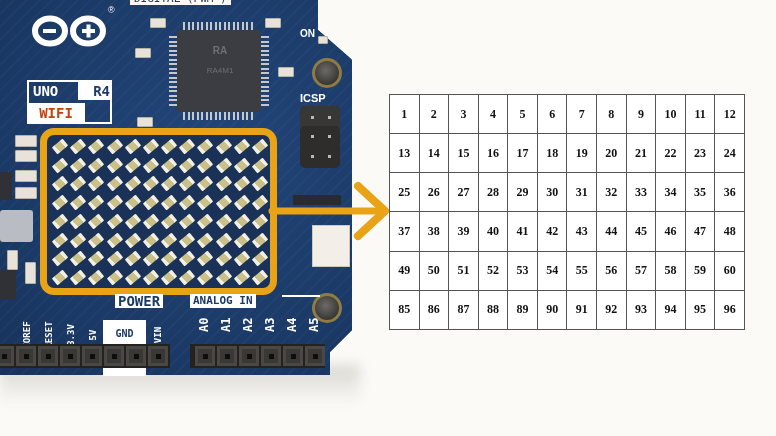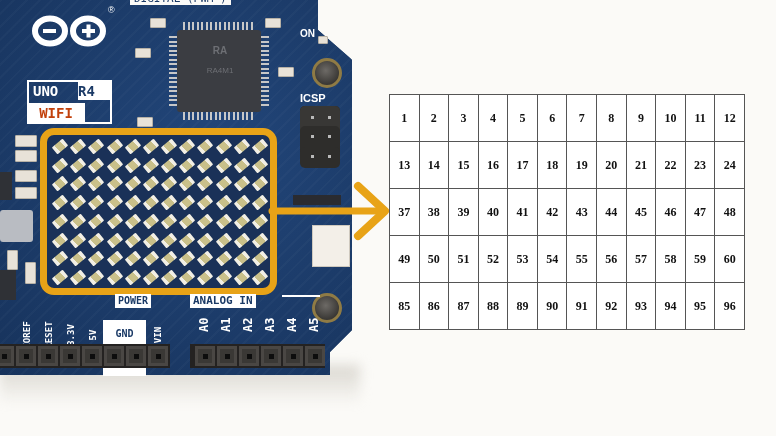--- a/index.html
+++ b/index.html
@@ -10,21 +10,21 @@
   .board{position:absolute;left:0;top:0;width:352px;height:375px;background:#1b3a66;
     clip-path:polygon(0 0,318px 0,318px 30px,350px 58px,352px 60px,352px 330px,330px 352px,330px 375px,0 375px);}
   .board-tex{position:absolute;inset:0;background:
      repeating-linear-gradient(135deg,rgba(255,255,255,0.025) 0 2px,transparent 2px 9px),
      radial-gradient(circle at 60% 40%,#22467a,#17335c);}
   .logo-infinity{position:absolute;left:30px;top:14px;width:80px;height:34px;}
   .brand{position:absolute;left:31px;top:50px;color:#fff;font-weight:bold;font-size:16px;letter-spacing:0.5px;}
   .reg{position:absolute;left:108px;top:5px;color:#fff;font-size:9px;}
   .model-box{position:absolute;left:27px;top:80px;width:85px;height:44px;border:2px solid #fff;box-sizing:border-box;}
   .model-uno{position:absolute;left:33px;top:83px;color:#fff;font-family:"DejaVu Sans Mono",monospace;font-weight:bold;font-size:14px;}
-  .model-r4{position:absolute;left:78px;top:82px;width:32px;height:18px;color:#1b3a66;background:#fff;font-family:"DejaVu Sans Mono",monospace;font-weight:bold;font-size:14px;text-align:left;line-height:18px;}
+  .model-r4{position:absolute;left:78px;top:82px;width:32px;height:18px;color:#1b3a66;background:#fff;font-family:"DejaVu Sans Mono",monospace;font-weight:bold;font-size:14px;text-align:right;line-height:18px;}
   .model-wifi{position:absolute;left:27px;top:103px;width:58px;height:21px;background:#fff;color:#c2410c;font-family:"DejaVu Sans Mono",monospace;font-weight:bold;font-size:14px;text-align:center;line-height:21px;}
   .digital{position:absolute;left:130px;top:-7px;height:12px;padding:0 4px;background:#fbfaf7;color:#1b3a66;font-family:"DejaVu Sans Mono",monospace;font-size:11px;line-height:12px;}
   .chip{position:absolute;left:177px;top:30px;width:84px;height:82px;background:#3b3d42;border-radius:3px;}
   .chip-pins-t,.chip-pins-b{position:absolute;left:183px;width:72px;height:8px;background:repeating-linear-gradient(90deg,#c7c7c7 0 2px,transparent 2px 4.5px);}
   .chip-pins-t{top:22px}.chip-pins-b{top:112px}
   .chip-pins-l,.chip-pins-r{position:absolute;top:36px;width:8px;height:70px;background:repeating-linear-gradient(180deg,#c7c7c7 0 2px,transparent 2px 4.5px);}
   .chip-pins-l{left:169px}.chip-pins-r{left:261px}
   .chip-label{position:absolute;left:205px;top:45px;width:30px;color:#6d6f74;font-size:10px;font-weight:bold;text-align:center;}
   .chip-sub{position:absolute;left:200px;top:66px;width:40px;color:#6d6f74;font-size:8px;text-align:center;}
   .on-label{position:absolute;left:300px;top:28px;color:#fff;font-weight:bold;font-size:10px;}
@@ -35,21 +35,21 @@
   .icsp-pin{position:absolute;width:3px;height:3px;background:#b9b9b9;}
   .smd{position:absolute;background:#e8e2d8;border:1px solid #b7b1a6;border-radius:1px;}
   .smd-dark{position:absolute;background:#2f3136;}
   .connector{position:absolute;left:312px;top:225px;width:38px;height:42px;background:#f3efe8;border:1px solid #cfc9be;box-sizing:border-box;}
   .grey-block{position:absolute;left:0;top:210px;width:33px;height:32px;background:#b9bcc2;border-radius:3px;}
   
   .matrix-frame{position:absolute;left:40px;top:128px;width:237px;height:167px;border:7px solid #e8a317;border-radius:14px;box-sizing:border-box;background:#1a3158;}
   .led-grid{position:absolute;left:51px;top:137px;width:218px;height:150px;display:grid;grid-template-columns:repeat(12,1fr);grid-template-rows:repeat(8,1fr);}
   .led{justify-self:center;align-self:center;width:14px;height:9px;transform:rotate(-40deg);background:linear-gradient(90deg,#f2efe5 0 25%,#c9c08a 25% 75%,#f2efe5 75%);border-radius:1px;}
   
-  .pwr-label{position:absolute;left:115px;top:294px;padding:0 3px;height:14px;background:#fff;color:#1b3a66;font-family:"DejaVu Sans Mono",monospace;font-weight:bold;font-size:10px;line-height:14px;}
+  .pwr-label{position:absolute;left:115px;top:294px;padding:0 3px;height:14px;background:#fff;color:#1b3a66;font-family:"DejaVu Sans Mono",monospace;font-weight:bold;font-size:14px;line-height:14px;}
   .analog-label{position:absolute;left:190px;top:294px;padding:0 3px;height:14px;background:#fff;color:#1b3a66;font-family:"DejaVu Sans Mono",monospace;font-weight:bold;font-size:11px;line-height:14px;}
   .analog-line{position:absolute;left:282px;top:295px;width:38px;height:2px;background:#fff;}
   .pin-label{position:absolute;top:300px;width:22px;height:40px;color:#fff;font-family:"DejaVu Sans Mono",monospace;font-weight:bold;font-size:9px;}
   .pin-label span{position:absolute;left:50%;bottom:0;transform:translateX(-50%) rotate(-90deg);transform-origin:center;white-space:nowrap;display:block;}
   .gnd-box{position:absolute;left:103px;top:320px;width:43px;height:27px;background:#fff;color:#1b3a66;font-family:"DejaVu Sans Mono",monospace;font-weight:bold;font-size:10px;text-align:center;line-height:27px;}
   .gnd-box-bottom{position:absolute;left:103px;top:368px;width:43px;height:8px;background:#fff;}
   .analog-pin-label{position:absolute;top:314px;width:22px;color:#fff;font-family:"DejaVu Sans Mono",monospace;font-weight:bold;font-size:12px;}
   .analog-pin-label span{display:block;transform:rotate(-90deg);}
   .header-strip{position:absolute;top:344px;height:24px;background:#242221;}
   .header-pin{position:absolute;top:346px;width:20px;height:20px;background:#3a3835;box-sizing:border-box;border:3px solid #4a4744;}
@@ -316,20 +316,34 @@
           <td>17</td>
           <td>18</td>
           <td>19</td>
           <td>20</td>
           <td>21</td>
           <td>22</td>
           <td>23</td>
           <td>24</td>
         </tr>
         <tr>
+          <td>25</td>
+          <td>26</td>
+          <td>27</td>
+          <td>28</td>
+          <td>29</td>
+          <td>30</td>
+          <td>31</td>
+          <td>32</td>
+          <td>33</td>
+          <td>34</td>
+          <td>35</td>
+          <td>36</td>
+        </tr>
+        <tr>
           <td>37</td>
           <td>38</td>
           <td>39</td>
           <td>40</td>
           <td>41</td>
           <td>42</td>
           <td>43</td>
           <td>44</td>
           <td>45</td>
           <td>46</td>

